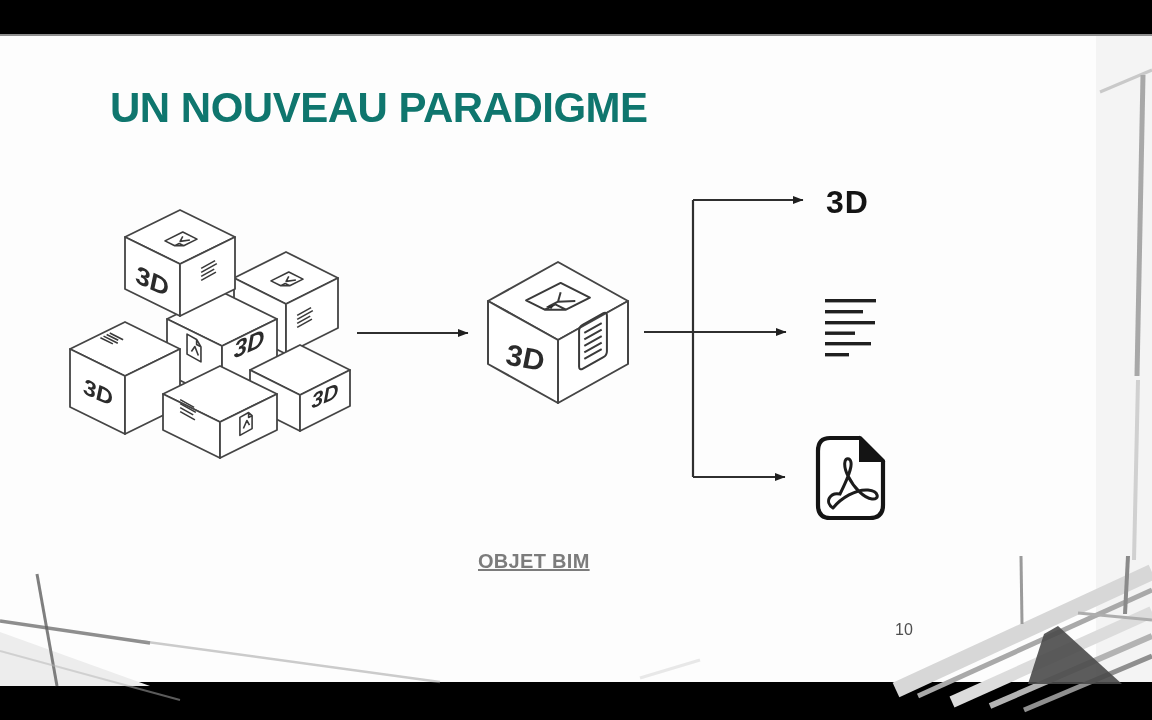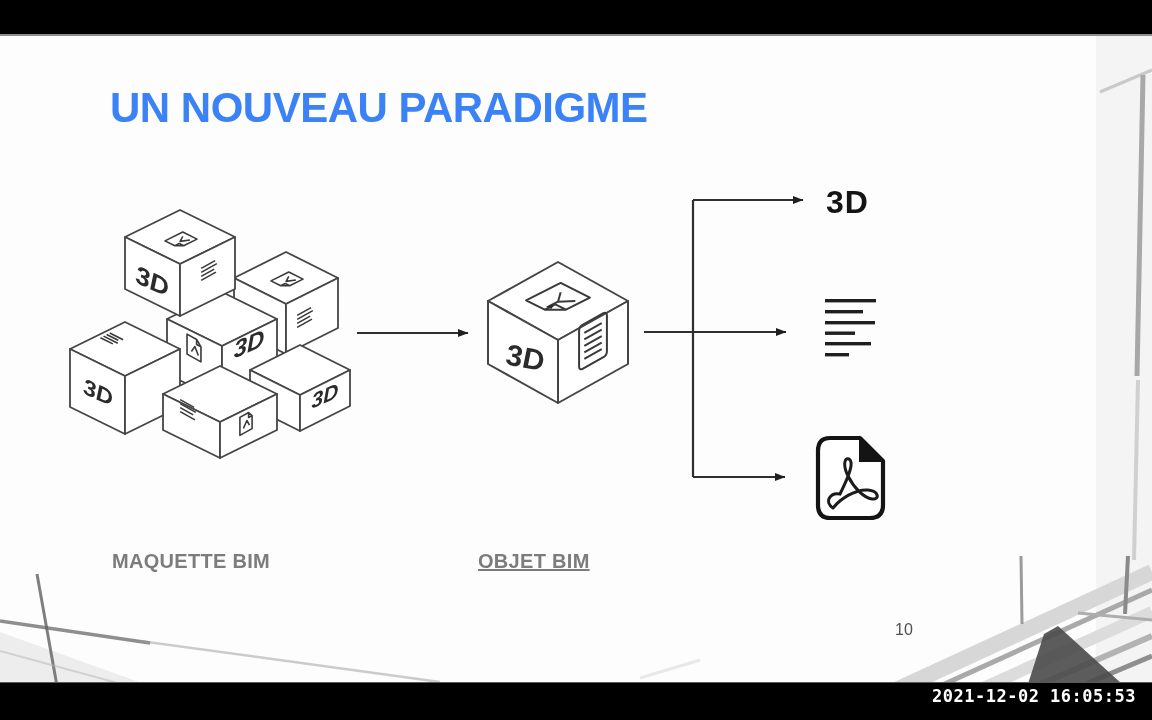--- a/index.html
+++ b/index.html
@@ -7,21 +7,21 @@
          font-family:"Liberation Sans", sans-serif;}
   .bar-top{position:absolute;left:0;top:0;width:1152px;height:34px;background:#000;
            border-bottom:2px solid #8e8e8e;z-index:6;}
   .bar-bottom{position:absolute;left:0;top:682px;width:1152px;height:38px;background:#000;
               border-top:1px solid #5a5a5a;z-index:6;}
   .timestamp{position:absolute;right:16px;top:3px;color:#fff;font-weight:bold;
              font-family:"DejaVu Sans Mono", monospace;font-size:17px;letter-spacing:0.5px;}
   .slide{position:absolute;left:0;top:36px;width:1152px;height:646px;background:#fdfdfd;z-index:1;}
   .diagram-svg{position:absolute;left:0;top:0;width:1152px;height:720px;z-index:3;}
   .title{position:absolute;left:110px;top:84px;margin:0;z-index:4;
-         font-size:42px;font-weight:700;letter-spacing:-0.5px;color:#3b82f6;}
+         font-size:42px;font-weight:700;letter-spacing:-0.5px;color:#0f766e;}
   .lbl{position:absolute;z-index:4;font-size:20px;font-weight:700;color:#7c7c7c;letter-spacing:0.3px;}
   .lbl-maquette{left:112px;top:550px;}
   .lbl-objet{left:478px;top:550px;text-decoration:underline;}
   .lbl-donnees{left:735px;top:545px;}
   .target3d{position:absolute;left:826px;top:184px;z-index:4;font-size:32px;font-weight:800;
             color:#141414;letter-spacing:1px;}
   .pagenum{position:absolute;left:895px;top:621px;z-index:4;font-size:16px;color:#4f4f4f;}
   svg text{font-family:"Liberation Sans", sans-serif;}
 </style>
 </head>
@@ -186,21 +186,17 @@
 
     <g>
       <path d="M830,438 L860,438 L883,461 L883,505 Q883,518 870,518 L830,518 Q818,518 818,505 L818,451 Q818,438 830,438 Z" fill="#ffffff" stroke="#141414" stroke-width="4.2" stroke-linejoin="round"></path>
       <path d="M860,438 L860,461 L883,461 Z" fill="#141414" stroke="#141414" stroke-width="2"></path>
       <path d="M833,508 C824,502 830,492 840,494 C850,474 854,462 849,459 C844,457 843,466 848,476 C854,488 864,498 872,499 C880,500 879,491 868,490 C856,489 841,498 833,508" fill="none" stroke="#1c1c1c" stroke-width="3" stroke-linecap="round"></path>
     </g>
   </svg>
 
   <div class="target3d">3D</div>
 
-  <div class="lbl lbl-maquette">MAQUETTE BIM</div>
   <div class="lbl lbl-objet">OBJET BIM</div>
 
   <div class="pagenum">10</div>
 
-  <div class="bar-bottom">
-    <span class="timestamp">2021-12-02 16:05:53</span>
-  </div>
 </div>
 
 </body></html>

